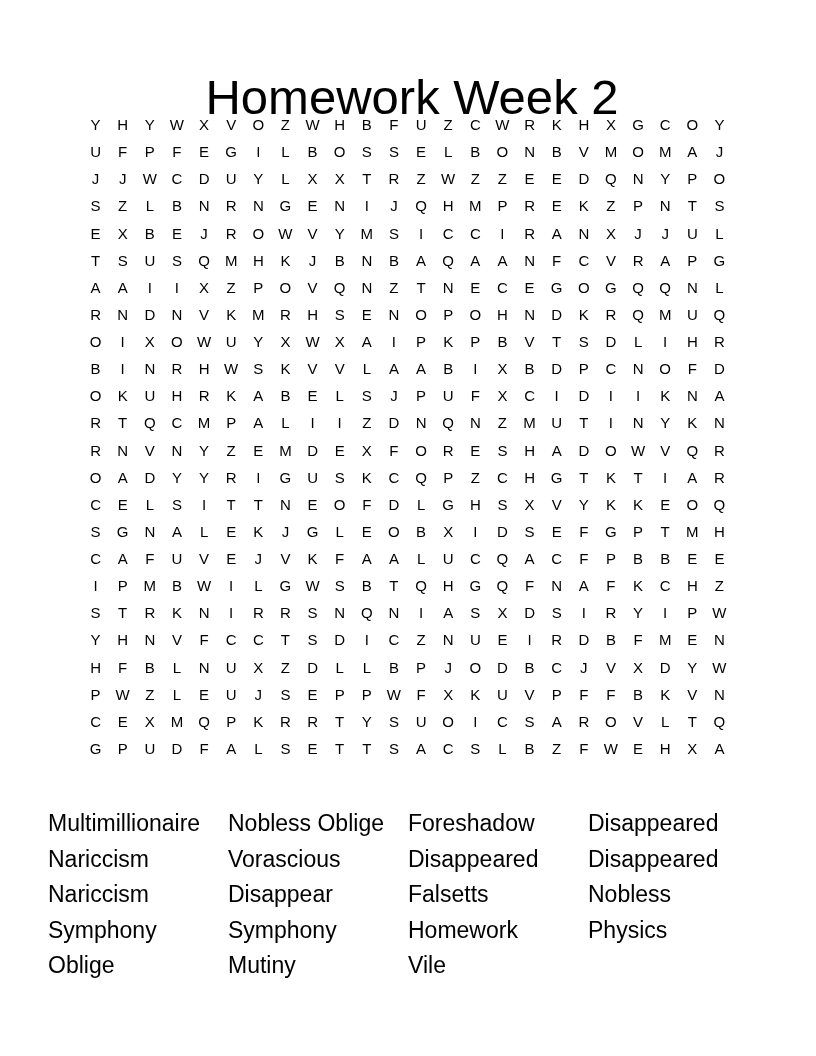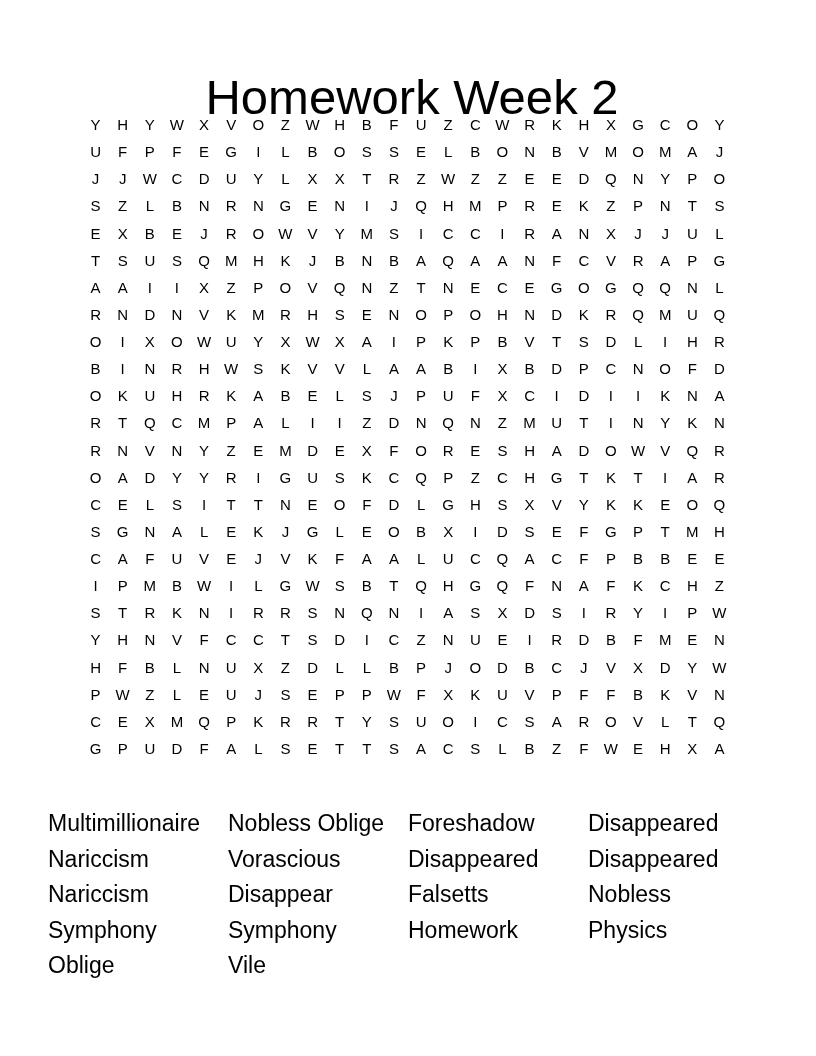--- a/index.html
+++ b/index.html
@@ -623,14 +623,15 @@
     <div class="word">Disappeared</div>
     <div class="word">Nariccism</div>
     <div class="word">Disappear</div>
     <div class="word">Falsetts</div>
     <div class="word">Nobless</div>
     <div class="word">Symphony</div>
     <div class="word">Symphony</div>
     <div class="word">Homework</div>
     <div class="word">Physics</div>
     <div class="word">Oblige</div>
+    <div class="word">Mutiny</div>
     <div class="word">Vile</div>
   </div>
 
 </body></html>

